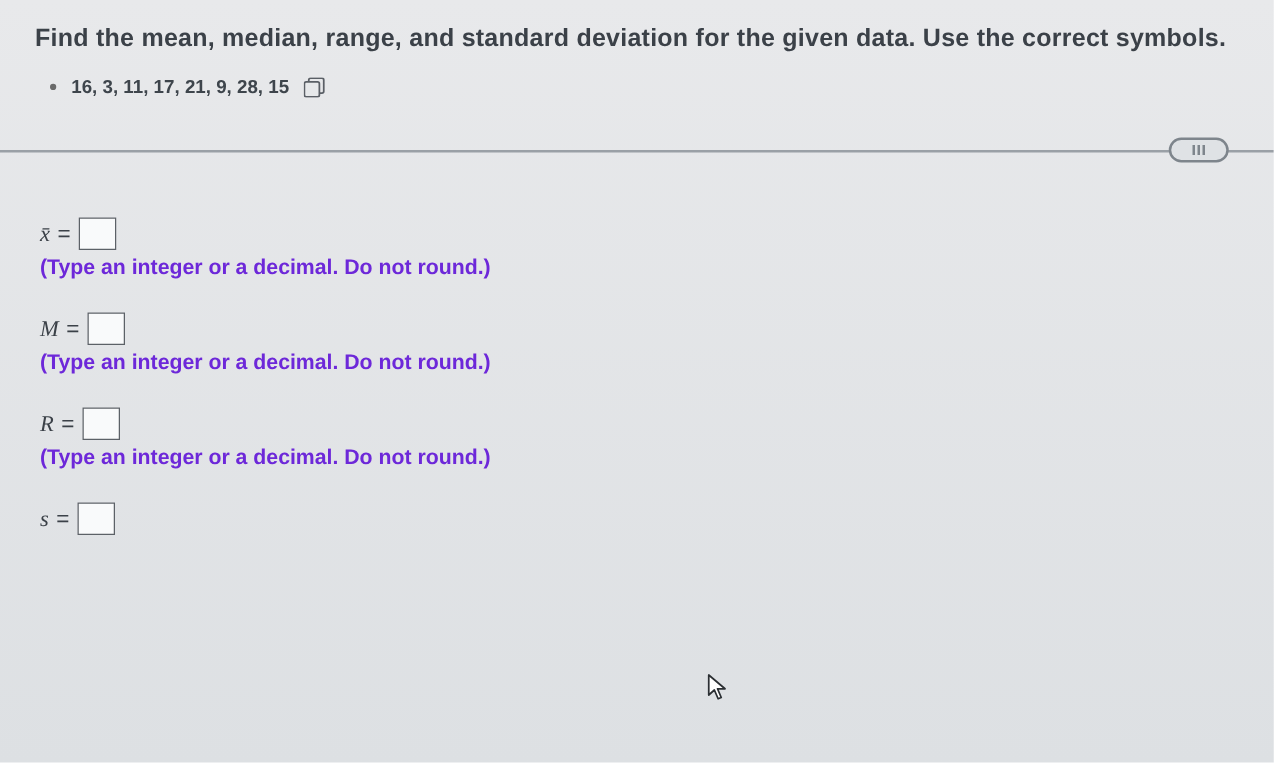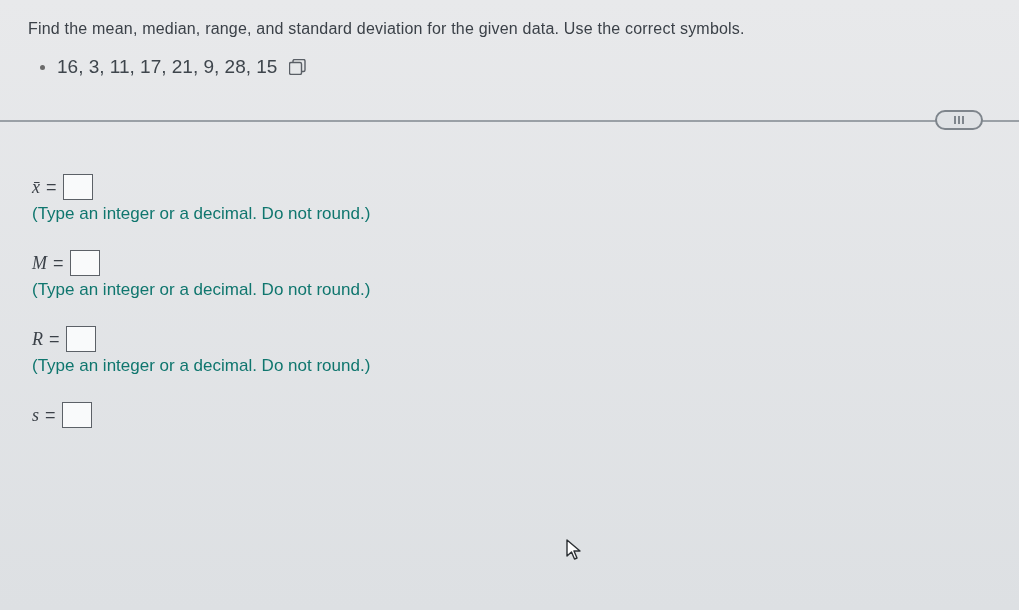--- a/index.html
+++ b/index.html
@@ -6,41 +6,41 @@
     html, body { width: 1019px; height: 610px; overflow: hidden; }
     body {
       font-family: Arial, Helvetica, sans-serif;
       background: linear-gradient(to bottom, #e8e9eb 0%, #dde0e3 100%);
       color: #4a4a4a;
       position: relative;
       padding: 20px 28px;
       filter: blur(0.3px);
     }
     .question-title {
-      font-size: 16px;
-      font-weight: 400;
+      font-size: 20px;
+      font-weight: 700;
       color: #3b4148;
       margin-bottom: 18px;
       letter-spacing: 0.2px;
     }
     .data-row {
       display: flex;
       align-items: center;
       gap: 12px;
       margin-left: 12px;
       margin-bottom: 34px;
     }
     .bullet {
       width: 5px; height: 5px; border-radius: 50%;
       background: #6a6a6a;
     }
     .data-text {
-      font-size: 19px;
+      font-size: 15px;
       color: #3e454c;
-      font-weight: 400;
+      font-weight: 700;
     }
     .copy-icn {
       width: 18px; height: 16px;
       display: inline-block;
       position: relative;
     }
     .copy-icn svg { width:100%; height:100%; }
     .divider-area {
       position: relative;
       height: 20px;
@@ -70,22 +70,22 @@
     .sym { font-family: 'Times New Roman', serif; font-style: italic;}
     .eqsign { font-family: Arial; }
     .input-box {
       width: 30px; height: 26px;
       border: 1.5px solid #5c6167;
       background: #f9fafb;
       display:inline-block;
     }
     .hint {
       font-size: 17px;
-      color: #0f766e;
-      font-weight: 400;
+      color: #6d28d9;
+      font-weight: 700;
     }
     .cursor {
       position: absolute;
       left: 565px; top: 538px;
       width: 20px; height: 24px;
       pointer-events: none;
     }
   </style>
 </head>
 <body>

